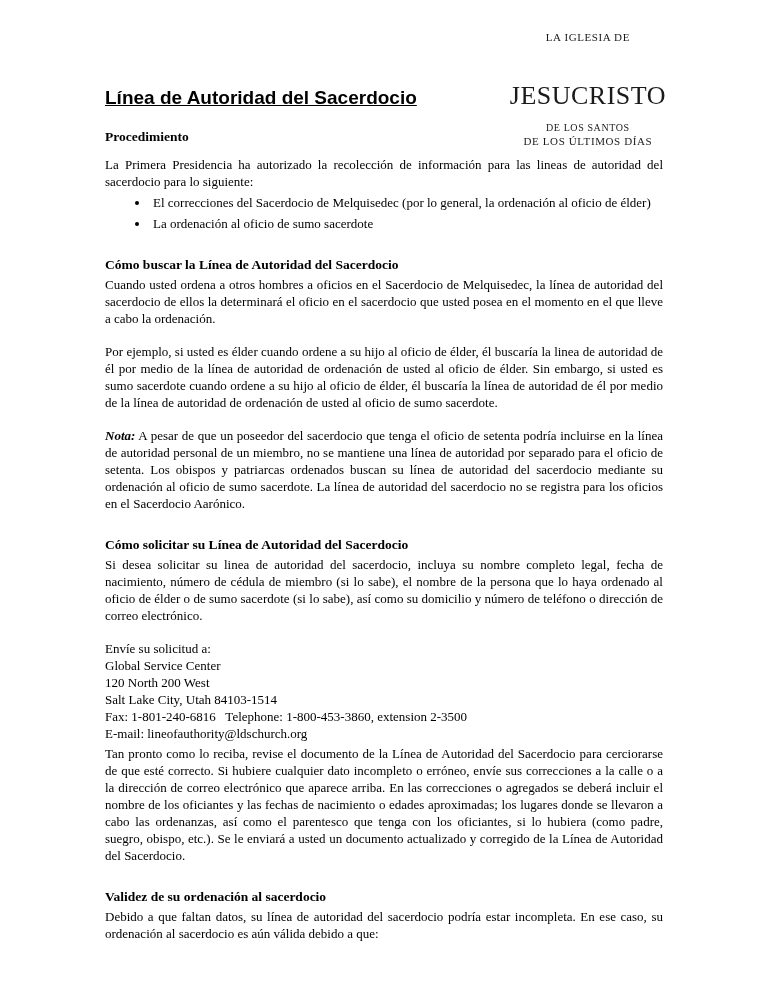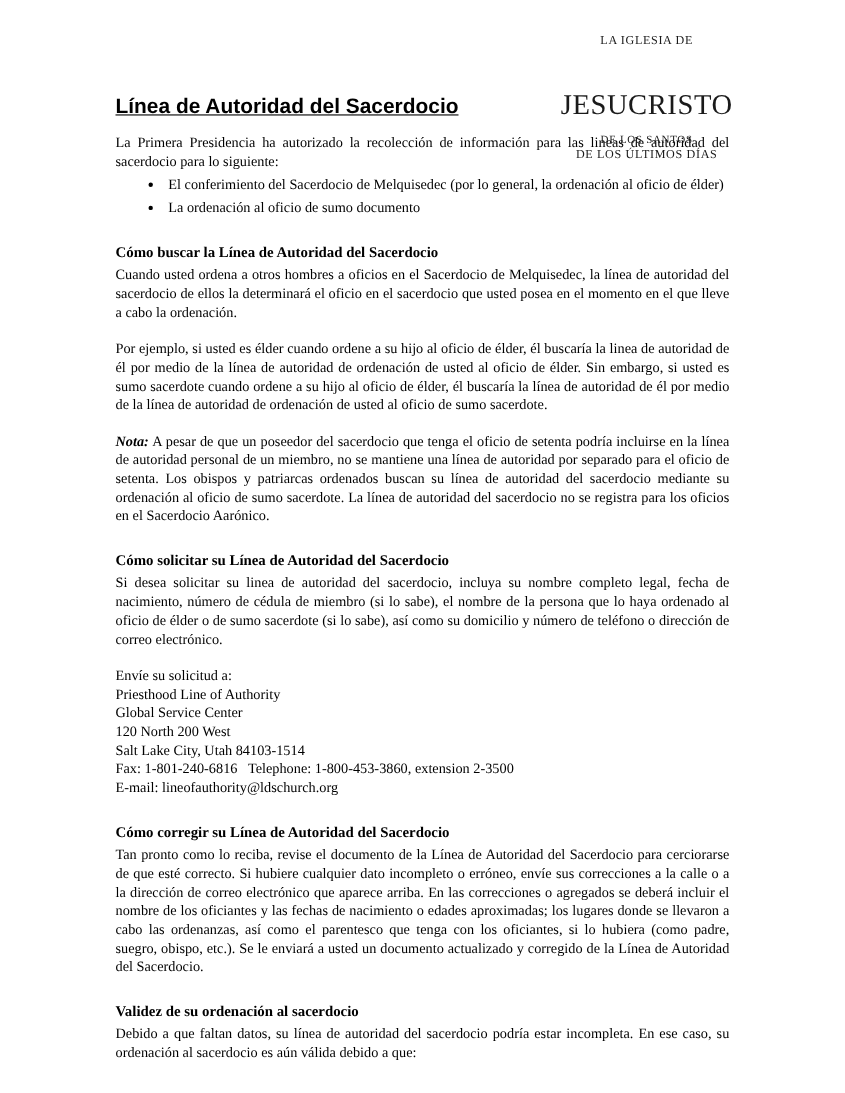--- a/index.html
+++ b/index.html
@@ -77,42 +77,41 @@
 
   <div class="logo">
     <div class="logo-line1">LA IGLESIA DE</div>
     <div class="logo-line2">JESUCRISTO</div>
     <div class="logo-line3">DE LOS SANTOS</div>
     <div class="logo-line4">DE LOS ÚLTIMOS DÍAS</div>
   </div>
 
   <h1 class="title">Línea de Autoridad del Sacerdocio</h1>
 
+  <h2 class="first-heading">Procedimiento</h2>
   <p class="after-proc">La Primera Presidencia ha autorizado la recolección de información para las lineas de autoridad del sacerdocio para lo siguiente:</p>
   <ul>
-    <li>El conferimiento del Sacerdocio de Melquisedec (por lo general, la ordenación al oficio de élder)</li>
-    <li>La ordenación al oficio de sumo documento</li>
+    <li>El correcciones del Sacerdocio de Melquisedec (por lo general, la ordenación al oficio de élder)</li>
+    <li>La ordenación al oficio de sumo sacerdote</li>
   </ul>
 
   <h2>Cómo buscar la Línea de Autoridad del Sacerdocio</h2>
   <p class="tight">Cuando usted ordena a otros hombres a oficios en el Sacerdocio de Melquisedec, la línea de autoridad del sacerdocio de ellos la determinará el oficio en el sacerdocio que usted posea en el momento en el que lleve a cabo la ordenación.</p>
   <p>Por ejemplo, si usted es élder cuando ordene a su hijo al oficio de élder, él buscaría la linea de autoridad de él por medio de la línea de autoridad de ordenación de usted al oficio de élder. Sin embargo, si usted es sumo sacerdote cuando ordene a su hijo al oficio de élder, él buscaría la línea de autoridad de él por medio de la línea de autoridad de ordenación de usted al oficio de sumo sacerdote.</p>
   <p><span class="note-label">Nota:</span> <span>A pesar de que un poseedor del sacerdocio que tenga el oficio de setenta podría incluirse en la línea de autoridad personal de un miembro, no se mantiene una línea de autoridad por separado para el oficio de setenta. Los obispos y patriarcas ordenados buscan su línea de autoridad del sacerdocio mediante su ordenación al oficio de sumo sacerdote. La línea de autoridad del sacerdocio no se registra para los oficios en el Sacerdocio Aarónico.</span></p>
 
   <h2>Cómo solicitar su Línea de Autoridad del Sacerdocio</h2>
   <p class="tight">Si desea solicitar su linea de autoridad del sacerdocio, incluya su nombre completo legal, fecha de nacimiento, número de cédula de miembro (si lo sabe), el nombre de la persona que lo haya ordenado al oficio de élder o de sumo sacerdote (si lo sabe), así como su domicilio y número de teléfono o dirección de correo electrónico.</p>
   <div class="address">
     <div>Envíe su solicitud a:</div>
-    <div>Priesthood Line of Authority</div>
     <div>Global Service Center</div>
     <div>120 North 200 West</div>
     <div>Salt Lake City, Utah 84103-1514</div>
     <div>Fax: 1-801-240-6816   Telephone: 1-800-453-3860, extension 2-3500</div>
     <div>E-mail: lineofauthority@ldschurch.org</div>
   </div>
 
-  <h2>Cómo corregir su Línea de Autoridad del Sacerdocio</h2>
   <p class="tight">Tan pronto como lo reciba, revise el documento de la Línea de Autoridad del Sacerdocio para cerciorarse de que esté correcto. Si hubiere cualquier dato incompleto o erróneo, envíe sus correcciones a la calle o a la dirección de correo electrónico que aparece arriba. En las correcciones o agregados se deberá incluir el nombre de los oficiantes y las fechas de nacimiento o edades aproximadas; los lugares donde se llevaron a cabo las ordenanzas, así como el parentesco que tenga con los oficiantes, si lo hubiera (como padre, suegro, obispo, etc.). Se le enviará a usted un documento actualizado y corregido de la Línea de Autoridad del Sacerdocio.</p>
 
   <h2>Validez de su ordenación al sacerdocio</h2>
   <p class="tight">Debido a que faltan datos, su línea de autoridad del sacerdocio podría estar incompleta. En ese caso, su ordenación al sacerdocio es aún válida debido a que:</p>
 
 </div>
 
 </body></html>

